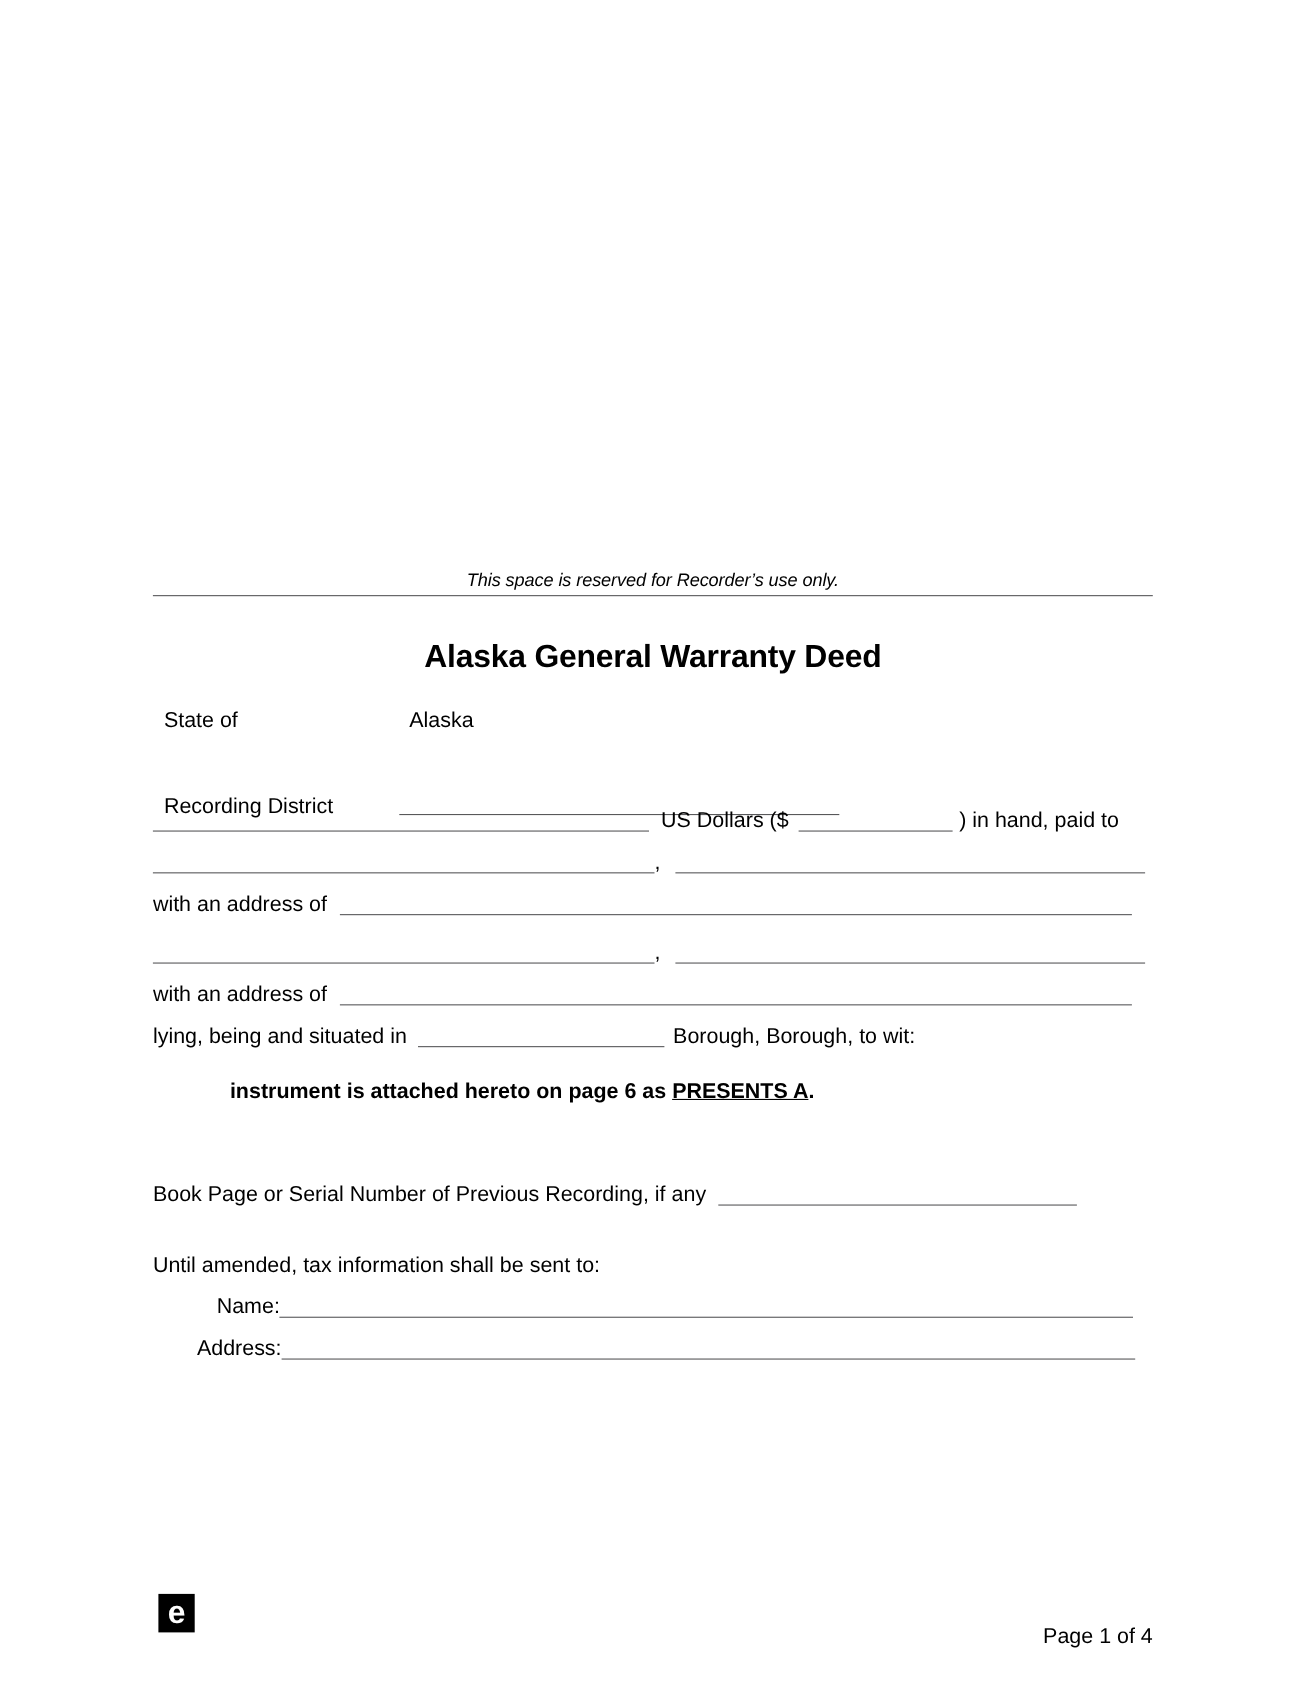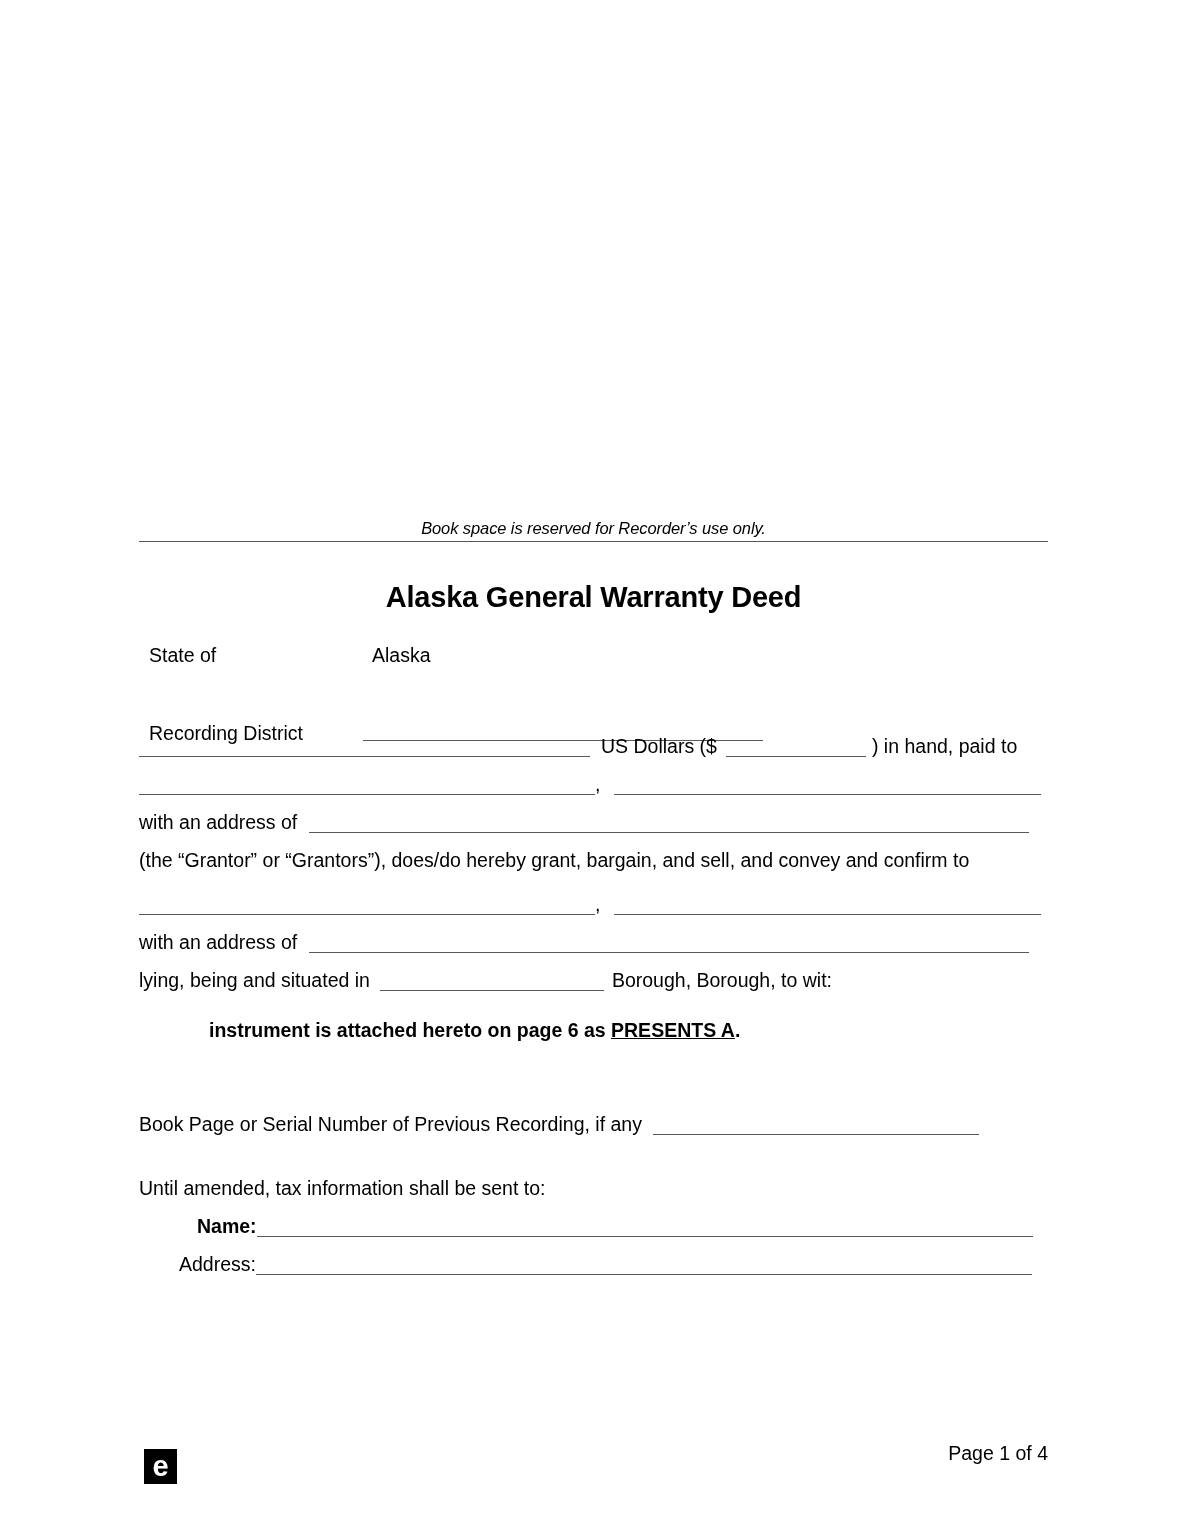--- a/index.html
+++ b/index.html
@@ -114,53 +114,53 @@
     width: 770px;
     font-weight: bold;
     font-size: 19.5px;
     line-height: 26px;
     text-align: justify;
     white-space: normal;
   }
   .exhibit .last-line { text-align: left; }
   .exhibit u { text-decoration: underline; }
 
-  .tax-indent-name    { padding-left: 58px; font-weight: bold; }
+  .tax-indent-name    { padding-left: 58px; }
   .tax-indent-address { padding-left: 40px; }
 
   
   .logo {
     position: absolute;
     left: 144px;
     top: 1449px;
     width: 33px;
     height: 35px;
     background: #000000;
     color: #ffffff;
     font-size: 29px;
     font-weight: bold;
     line-height: 34px;
     text-align: center;
     font-family: "Liberation Sans", sans-serif;
   }
   .page-number {
     position: absolute;
     right: 139px;
-    top: 1442px;
+    top: 1477px;
     font-size: 19.5px;
   }
 </style>
 </head>
 <body>
 
 <div class="page">
 
   <div class="recorder-space"></div>
 
-  <div class="recorder-note">Book space is reserved for Recorder’s use only.</div>
+  <div class="recorder-note">This space is reserved for Recorder’s use only.</div>
 
   <div class="recorder-rule"></div>
 
   <div class="doc-title">Alaska General Warranty Deed</div>
 
   <div class="body-block">
 
     <div class="row row-state">
       <span class="lbl-state">State of</span>
       <span class="val-state">Alaska</span>
@@ -177,21 +177,20 @@
     </div>
 
     <div class="para">
       <span class="line-fill" style="width:456px"></span><span>,</span><span style="display:inline-block;width:14px"></span><span class="line-fill" style="width:427px"></span>
     </div>
 
     <div class="para">
       <span>with an address of</span><span style="display:inline-block;width:12px"></span><span class="line-fill" style="width:720px"></span>
     </div>
 
-    <div class="para">(the “Grantor” or “Grantors”), does/do hereby grant, bargain, and sell, and convey and confirm to</div>
 
     <div class="para" style="margin-top:6px">
       <span class="line-fill" style="width:456px"></span><span>,</span><span style="display:inline-block;width:14px"></span><span class="line-fill" style="width:427px"></span>
     </div>
 
     <div class="para">
       <span>with an address of</span><span style="display:inline-block;width:12px"></span><span class="line-fill" style="width:720px"></span>
     </div>
 
 

